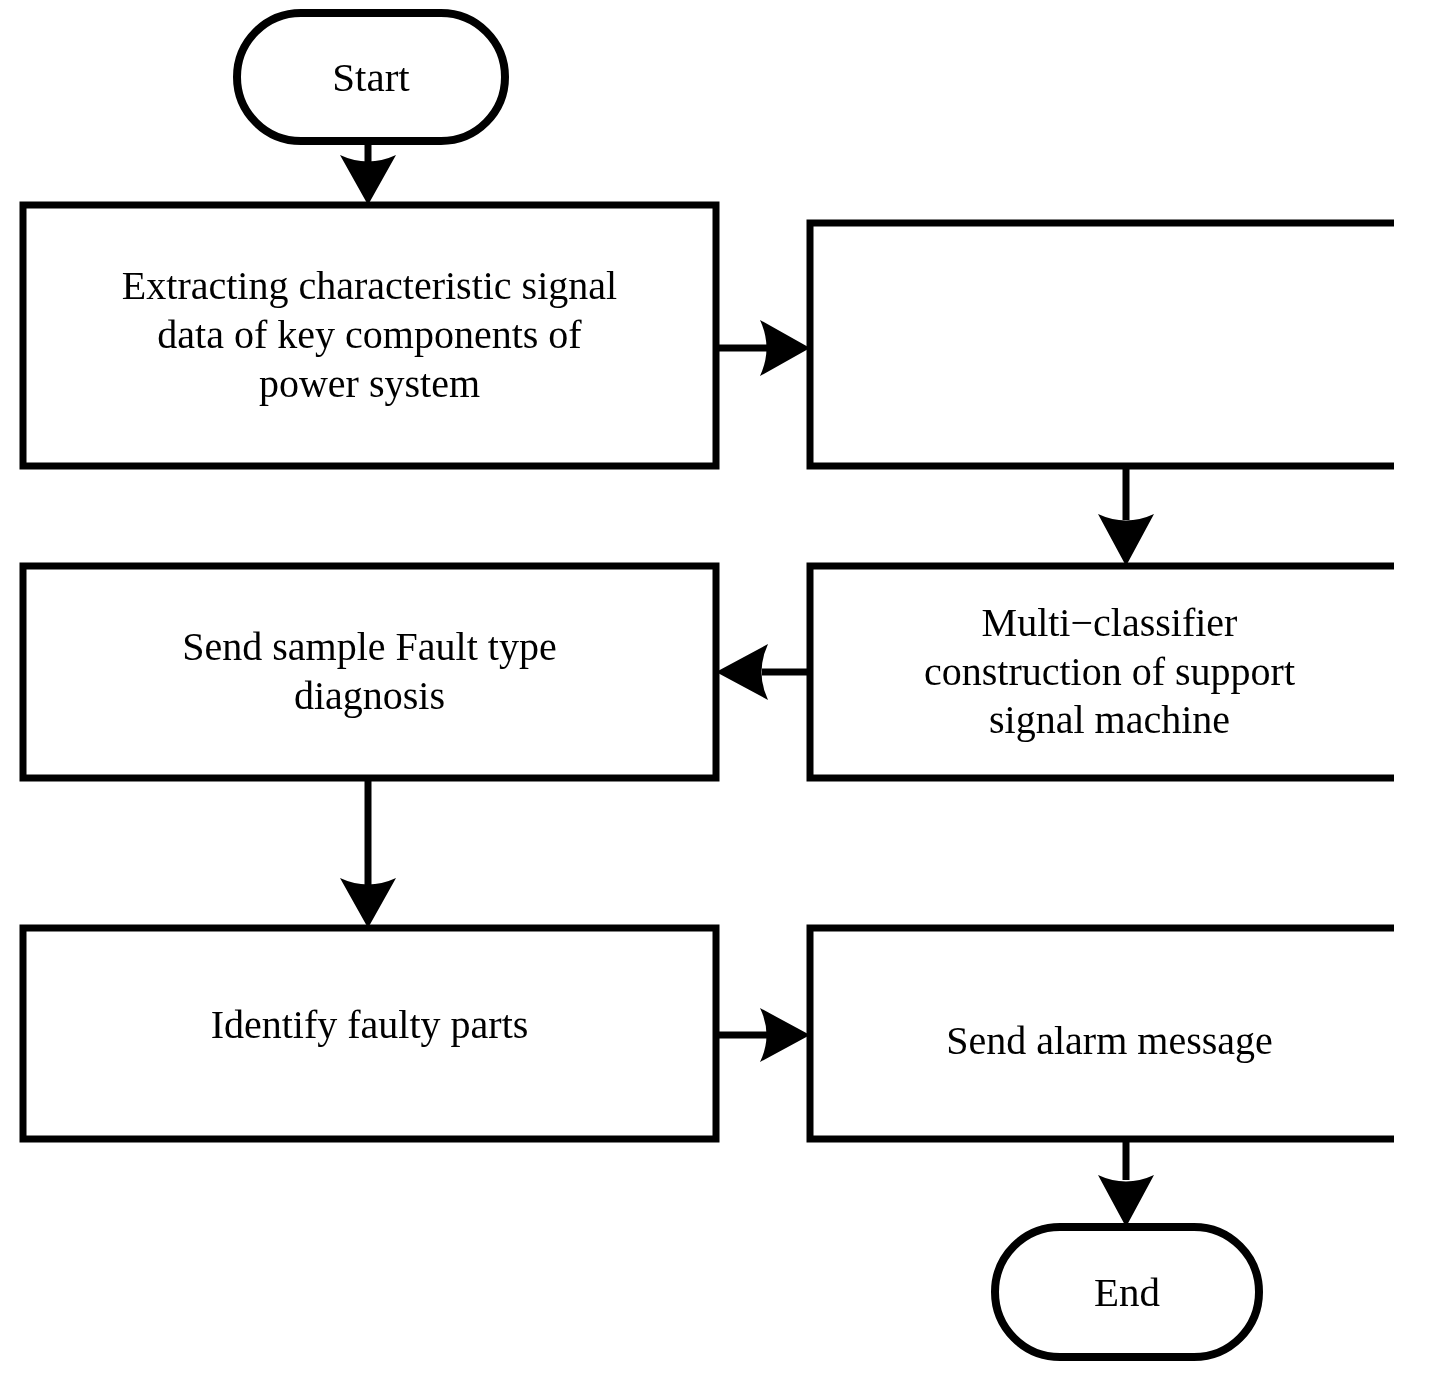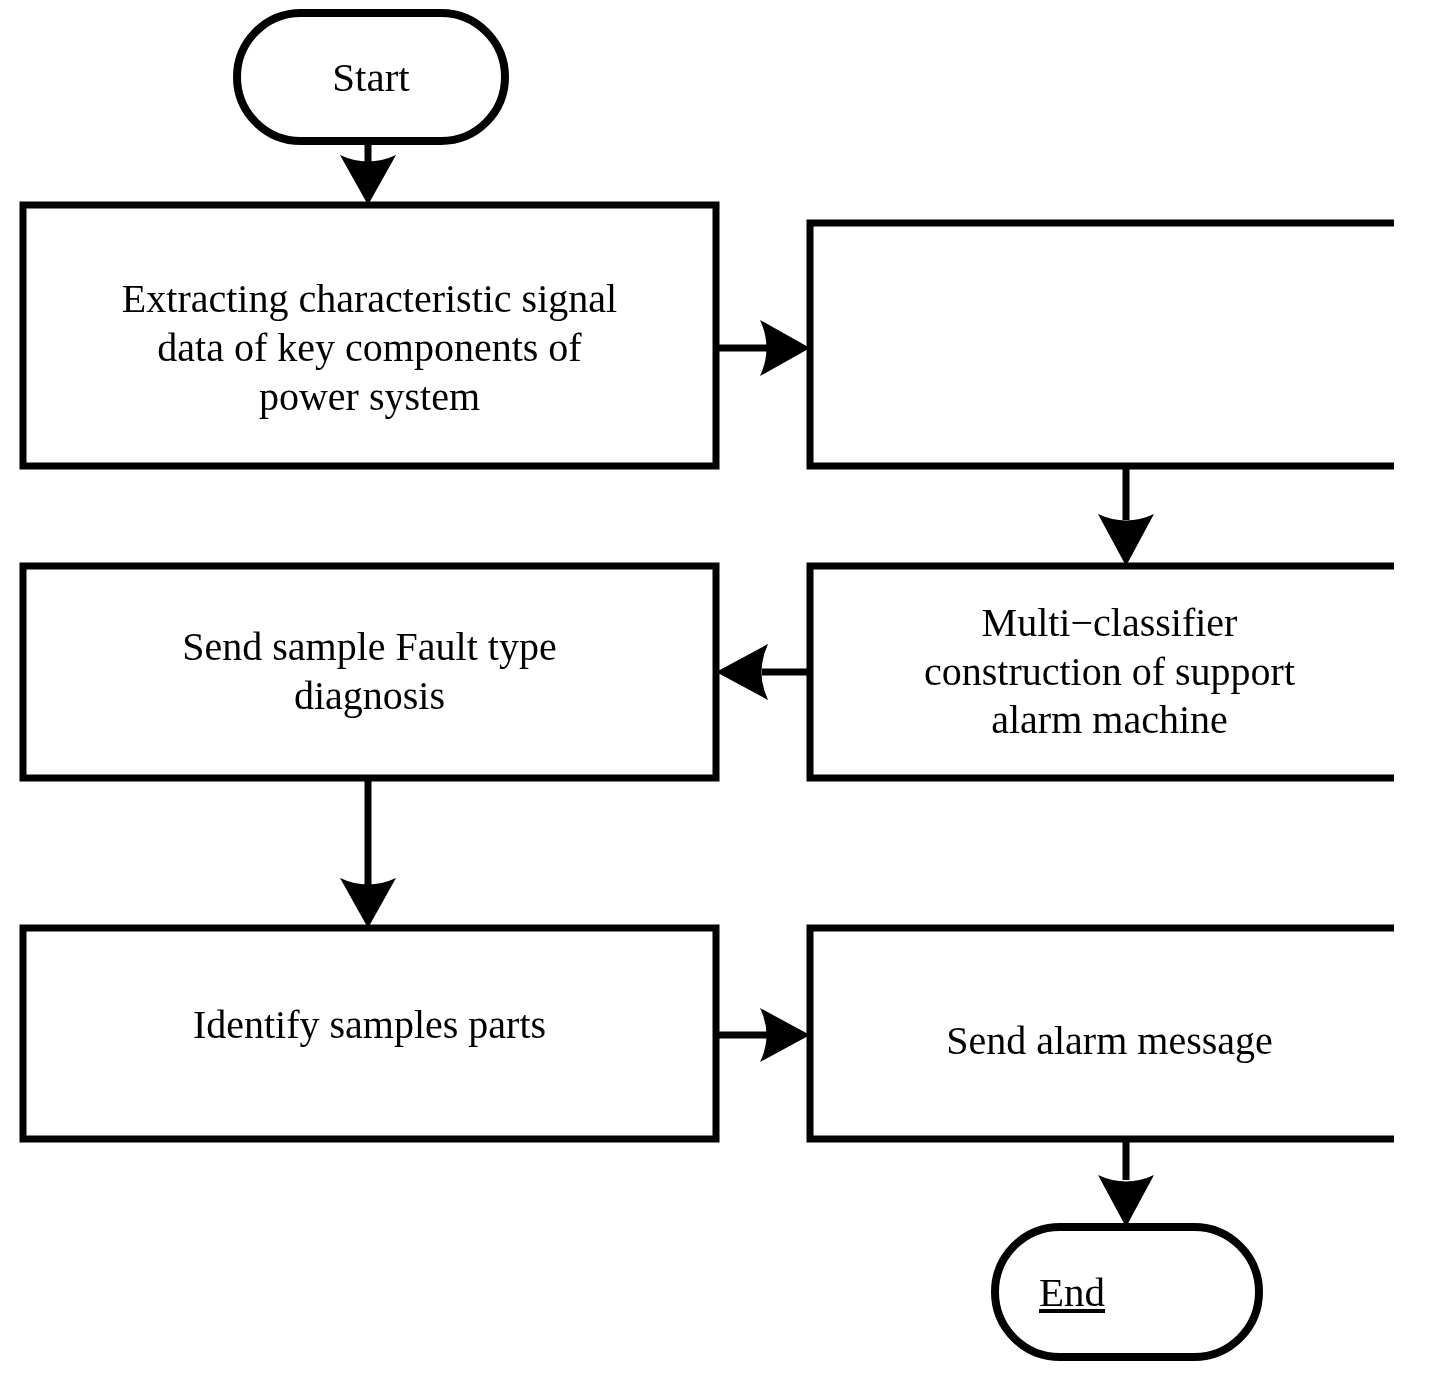--- a/index.html
+++ b/index.html
@@ -119,31 +119,31 @@
     </g>
 
     <g>
       <line class="connector-line" x1="1126" y1="1139" x2="1126" y2="1180"></line>
       <path class="arrow-head" d="M 1126 1227 L 1098 1175 Q 1126 1188 1154 1175 Z"></path>
     </g>
   </svg>
 
   <div class="node-label label-terminator" style="left:237px; top:13px; width:268px; height:128px;">Start</div>
 
-  <div class="node-label label-process" style="left:33px; top:218px; width:673px; height:261px;">Extracting characteristic signal
+  <div class="node-label label-process" style="left:33px; top:205px; width:673px; height:261px;">Extracting characteristic signal
 data of key components of
 power system</div>
 
 
   <div class="node-label label-process" style="left:818px; top:566px; width:583px; height:212px;">Multi−classifier
 construction of support
-alarm machine</div>
+signal machine</div>
 
   <div class="node-label label-process" style="left:33px; top:566px; width:673px; height:212px;">Send sample Fault type
 diagnosis</div>
 
-  <div class="node-label label-process" style="left:33px; top:920px; width:673px; height:211px;">Identify samples parts</div>
+  <div class="node-label label-process" style="left:33px; top:920px; width:673px; height:211px;">Identify faulty parts</div>
 
   <div class="node-label label-process" style="left:818px; top:936px; width:583px; height:211px;">Send alarm message</div>
 
-  <div class="node-label label-terminator" style="left:940px; top:1227px; width:264px; height:130px;text-decoration:underline;">End</div>
+  <div class="node-label label-terminator" style="left:995px; top:1227px; width:264px; height:130px;">End</div>
 
 </div>
 
 </body></html>

